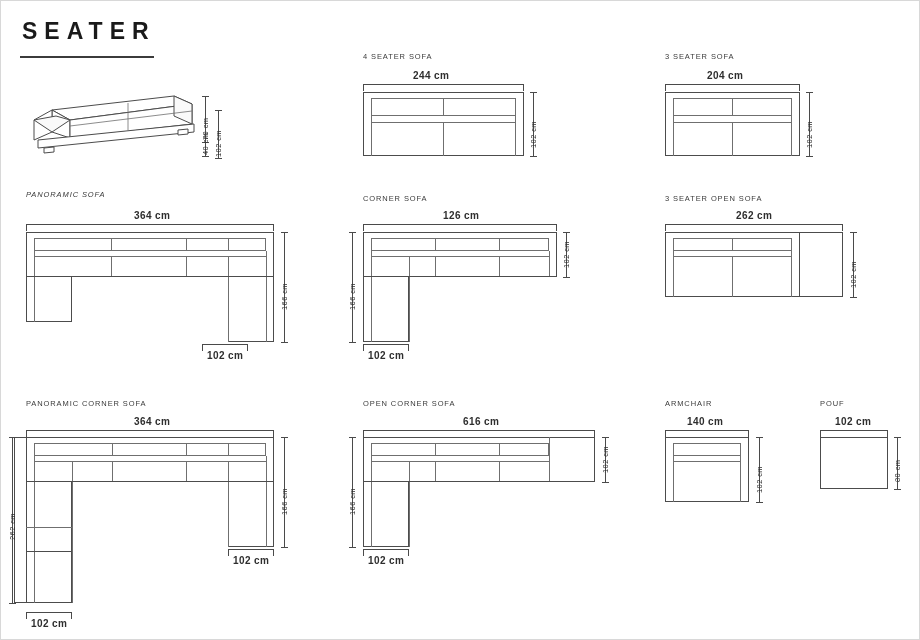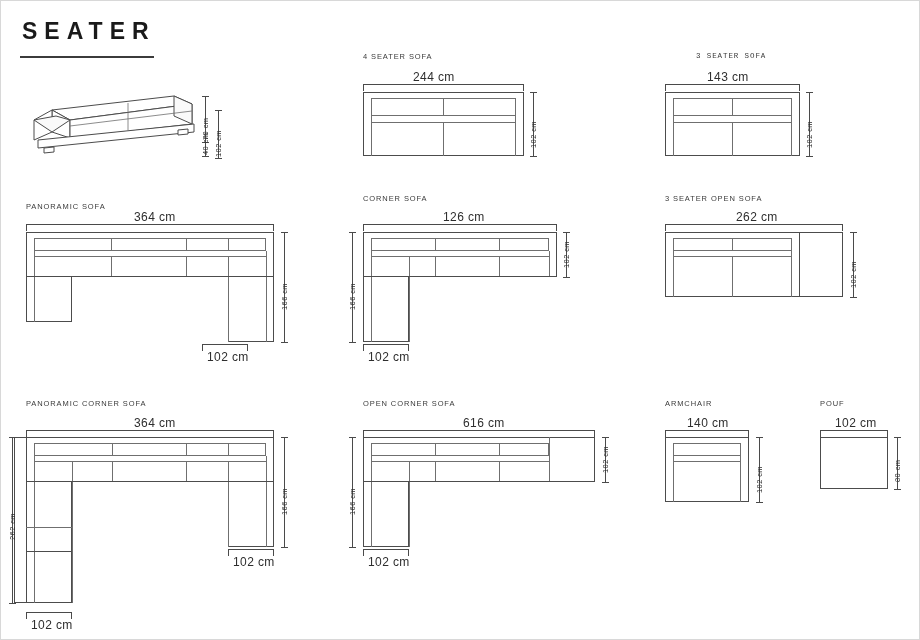--- a/index.html
+++ b/index.html
@@ -24,21 +24,21 @@
   }
   #title-rule{
     left:20px;top:56px;width:134px;height:2px;background:#3b3b3b;
   }
   
   .cap{
     font-size:7.5px;letter-spacing:.9px;color:#3a3a3a;text-transform:uppercase;
     white-space:nowrap;
   }
   .dim{
-    font-size:12px;letter-spacing:.4px;color:#2e2e2e;white-space:nowrap;
+    font-size:10px;letter-spacing:.4px;color:#2e2e2e;white-space:nowrap;font-weight:bold;
   }
   .dimv{
     font-size:7.5px;letter-spacing:.4px;color:#2e2e2e;white-space:nowrap;
     transform-origin:left top;
     transform:rotate(-90deg);
   }
   
   .hline{height:1px;background:#4a4a4a;}
   .vline{width:1px;background:#4a4a4a;}
   .tick-v{width:1px;height:7px;background:#4a4a4a;position:absolute;top:-3px;}
@@ -111,41 +111,41 @@
   <div class="seam" style="left:8px;top:30px;width:145px;height:1px;"></div>
   <div class="seam" style="left:80px;top:30px;width:1px;height:34px;"></div>
   <div class="seam" style="left:8px;top:24px;width:1px;height:40px;"></div>
   <div class="seam" style="left:152px;top:24px;width:1px;height:40px;"></div>
 </div>
 <div class="abs vline" style="left:533px;top:92px;height:64px;"></div>
 <div class="abs tick-h" style="left:530px;top:92px;"></div>
 <div class="abs tick-h" style="left:530px;top:156px;"></div>
 <div class="abs dimv" style="left:529px;top:148px;">102 cm</div>
 
-<div class="abs cap" style="left:696px;top:52px;font-family:Liberation Mono, monospace;">3 SEATER SOFA</div>
+<div class="abs cap" style="left:665px;top:52px;">3 SEATER SOFA</div>
 <div class="abs hline" style="left:665px;top:84px;width:135px;"></div>
 <div class="abs tick-v" style="left:665px;top:84px;"></div>
 <div class="abs tick-v" style="left:799px;top:84px;"></div>
-<div class="abs dim" style="left:707px;top:70px;">143 cm</div>
+<div class="abs dim" style="left:707px;top:70px;">204 cm</div>
 
 <div class="abs" style="left:665px;top:92px;width:135px;height:64px;">
   <div class="shape outline" style="left:0;top:0;width:135px;height:64px;"></div>
   <div class="shape inner" style="left:8px;top:6px;width:119px;height:18px;"></div>
   <div class="seam" style="left:67px;top:6px;width:1px;height:18px;"></div>
   <div class="seam" style="left:8px;top:30px;width:119px;height:1px;"></div>
   <div class="seam" style="left:67px;top:30px;width:1px;height:34px;"></div>
   <div class="seam" style="left:8px;top:24px;width:1px;height:40px;"></div>
   <div class="seam" style="left:126px;top:24px;width:1px;height:40px;"></div>
 </div>
 <div class="abs vline" style="left:809px;top:92px;height:64px;"></div>
 <div class="abs tick-h" style="left:806px;top:92px;"></div>
 <div class="abs tick-h" style="left:806px;top:156px;"></div>
 <div class="abs dimv" style="left:805px;top:148px;">102 cm</div>
 
-<div class="abs cap" style="left:26px;top:202px;">PANORAMIC SOFA</div>
+<div class="abs cap" style="left:26px;top:190px;font-style:italic;">PANORAMIC SOFA</div>
 <div class="abs hline" style="left:26px;top:224px;width:248px;"></div>
 <div class="abs tick-v" style="left:26px;top:224px;"></div>
 <div class="abs tick-v" style="left:273px;top:224px;"></div>
 <div class="abs dim" style="left:134px;top:210px;">364 cm</div>
 
 <div class="abs" style="left:26px;top:232px;width:248px;height:110px;">
 
   <div class="shape outline" style="left:0;top:0;width:248px;height:45px;"></div>
   <div class="shape outline" style="left:0;top:44px;width:46px;height:46px;"></div>
   <div class="shape outline" style="left:202px;top:44px;width:46px;height:66px;"></div>

